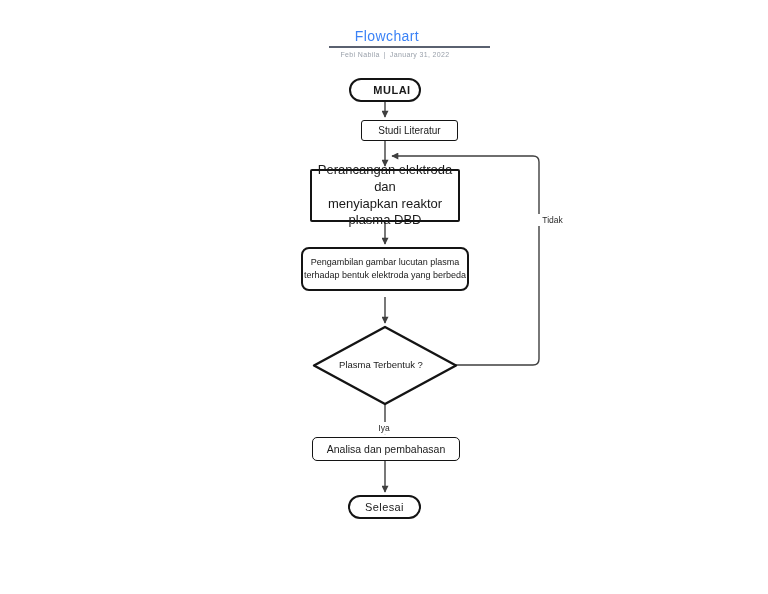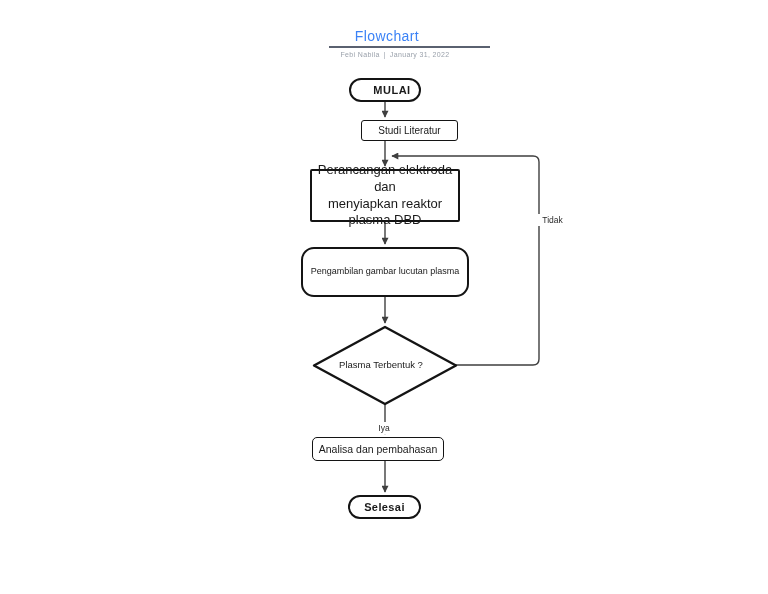--- a/index.html
+++ b/index.html
@@ -60,37 +60,37 @@
     border: 1.6px solid #141414; border-radius: 3px;
     font-size: 10px;
     margin-left: 24px;
   }
   .node-perancangan {
     left: 310px; top: 169px; width: 150px; height: 53px;
     border: 2.4px solid #141414; border-radius: 2px;
     font-size: 13px; line-height: 1.3;
   }
   .node-pengambilan {
-    left: 301px; top: 247px; width: 168px; height: 50px;
-    border: 2px solid #141414; border-radius: 13px;
+    left: 301px; top: 247px; width: 168px; height: 44px;
+    border: 2px solid #141414; border-radius: 8px;
     font-size: 9px; line-height: 1.45;
   }
   .decision-label {
     position: absolute; left: 316px; top: 359px; width: 130px;
     text-align: center; font-size: 9.5px; color: #1a1a1a;
   }
   .node-analisa {
-    left: 312px; top: 437px; width: 132px; height: 24px;
+    left: 312px; top: 437px; width: 148px; height: 24px;
     border: 1.6px solid #141414; border-radius: 5px;
     font-size: 10.5px;
   }
   .node-end {
     left: 348px; top: 495px; width: 73px; height: 24px;
     border: 2.2px solid #141414; border-radius: 12px;
-    font-size: 11px; font-weight: bold; letter-spacing: 0.4px;
+    font-size: 11px; font-weight: normal; letter-spacing: 0.4px;
   }
 
   
   .edge-label {
     position: absolute;
     background: #ffffff;
     font-size: 8.5px; color: #2a2a2a;
     text-align: center; line-height: 12px;
   }
   .edge-label-yes { left: 370px; top: 412px; width: 28px; height: 12px; margin-top: 10px; }
@@ -133,20 +133,21 @@
     <span>Studi Literatur</span>
   </div>
 
   <div class="node node-perancangan">
     <span>Perancangan elektroda dan</span>
     <span>menyiapkan reaktor plasma DBD</span>
   </div>
 
   <div class="node node-pengambilan">
     <span>Pengambilan gambar lucutan plasma</span>
+    <span>terhadap bentuk elektroda yang berbeda</span>
   </div>
 
   <div class="decision-label">Plasma Terbentuk ?</div>
 
   <div class="node node-analisa">
     <span>Analisa dan pembahasan</span>
   </div>
 
   <div class="node node-end">
     <span>Selesai</span>

